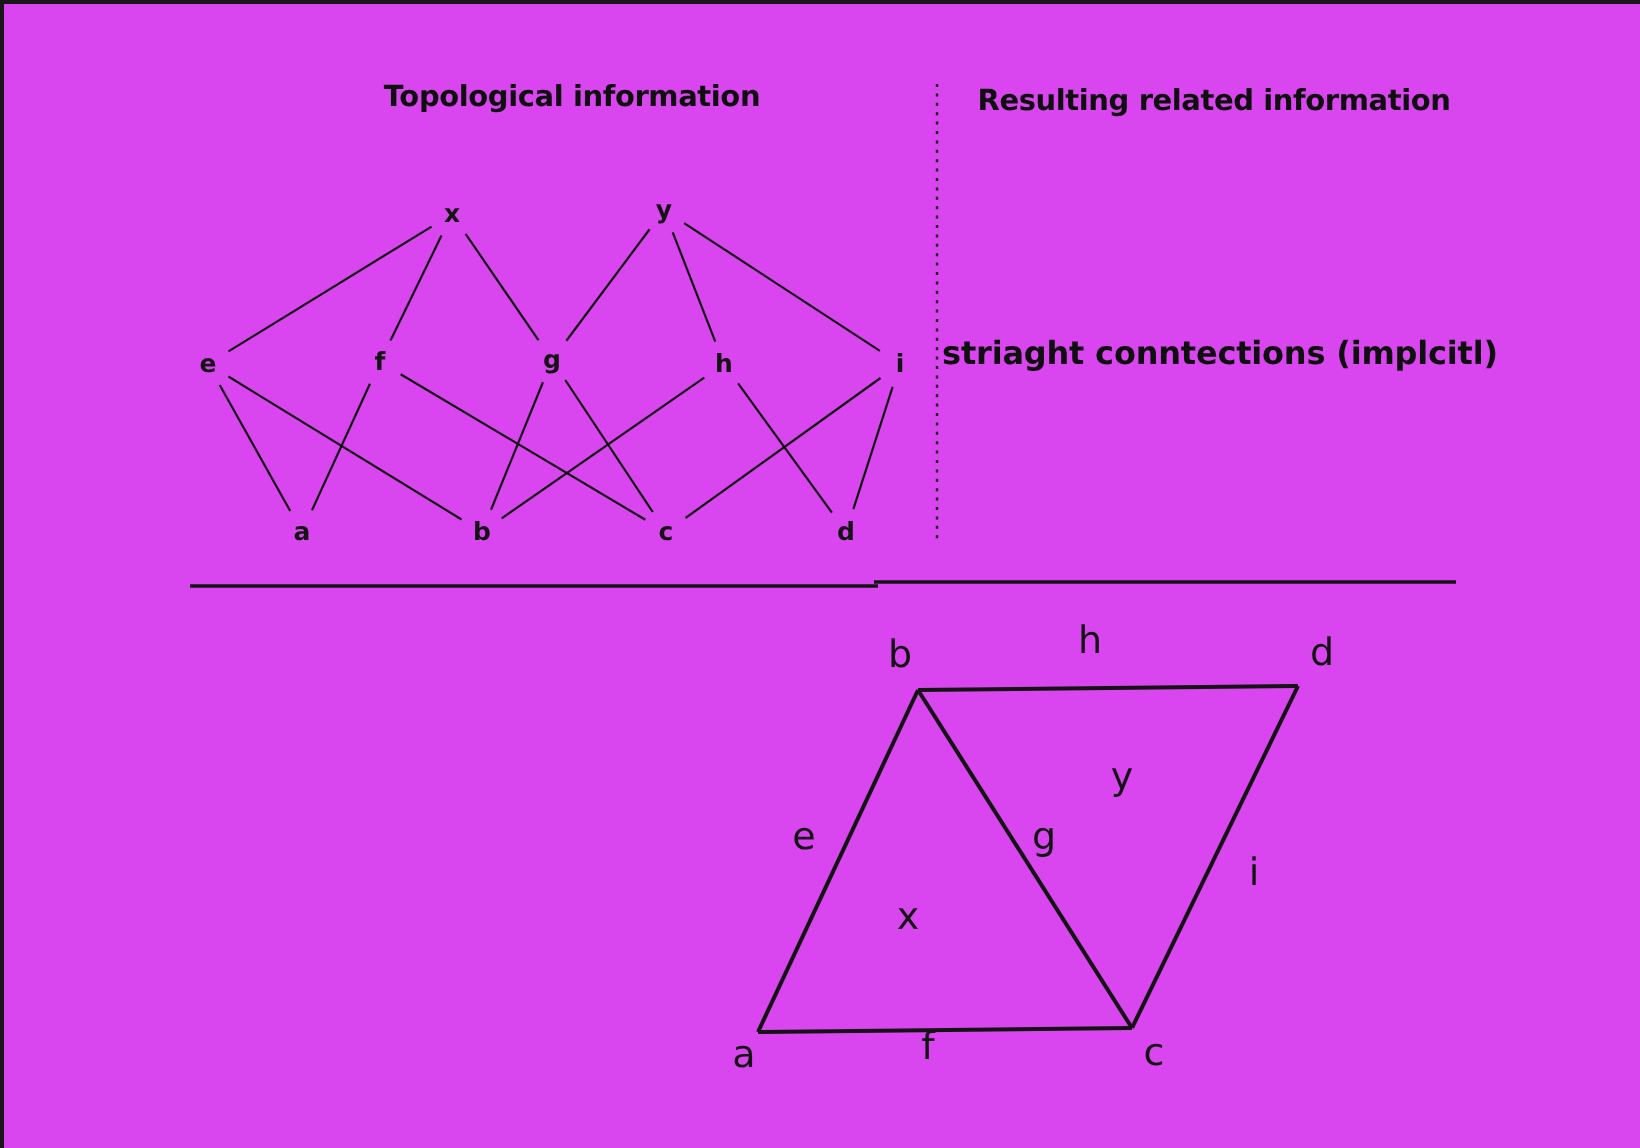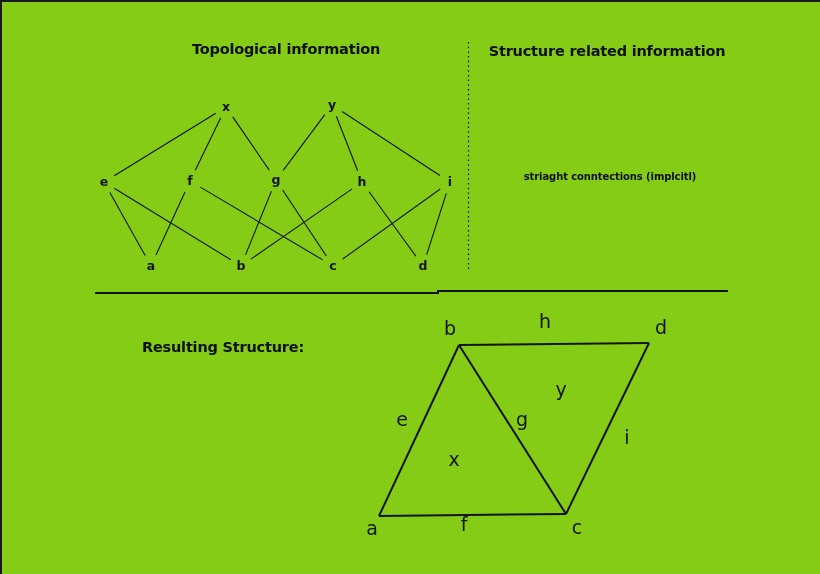--- a/index.html
+++ b/index.html
@@ -1,28 +1,28 @@
 <!DOCTYPE html>
 <html><head>
 <meta charset="utf-8">
 <style>
   html,body{margin:0;padding:0;background:#e9e9e9;}
   .canvas{
     position:relative;width:820px;height:574px;box-sizing:border-box;
-    background:#84cc16;border-top:2px solid #181818;border-left:2px solid #181818;
+    background:#d946ef;border-top:2px solid #181818;border-left:2px solid #181818;
     overflow:hidden;font-family:"DejaVu Sans","Liberation Sans",sans-serif;
   }
   .diagram-svg{position:absolute;left:0;top:0;}
   .label-layer{position:absolute;left:0;top:0;width:100%;height:100%;}
   .lbl{position:absolute;transform:translate(-50%,-50%);color:#141414;white-space:nowrap;line-height:1;}
   .graph-lbl{font-size:12.5px;font-weight:700;}
   .struct-lbl{font-size:19px;font-weight:400;}
   .title{position:absolute;transform:translate(-50%,-50%);font-size:14.5px;font-weight:700;
          letter-spacing:-0.2px;color:#0f0f0f;white-space:nowrap;line-height:1;}
-  .note{position:absolute;transform:translate(-50%,-50%);font-size:10px;font-weight:700;
+  .note{position:absolute;transform:translate(-50%,-50%);font-size:16px;font-weight:700;
         letter-spacing:-0.1px;color:#0f0f0f;white-space:nowrap;line-height:1;}
 </style>
 </head>
 <body>
 
 <div class="canvas">
   <svg class="diagram-svg" width="820" height="574" viewBox="0 0 820 574">
       <line x1="213.77722424763775" y1="111.28449329038662" x2="112.22277575236225" y2="173.71550670961338" stroke="#141414" stroke-width="1.1" stroke-linecap="butt"></line>
       <line x1="218.75041137380833" y1="115.79082106494955" x2="193.24958862619167" y2="168.20917893505046" stroke="#141414" stroke-width="1.1" stroke-linecap="butt"></line>
       <line x1="230.7810680684298" y1="114.90035937990748" x2="267.21893193157024" y2="168.09964062009252" stroke="#141414" stroke-width="1.1" stroke-linecap="butt"></line>
@@ -45,26 +45,25 @@
       <line x1="457" y1="343" x2="647" y2="341" stroke="#141414" stroke-width="2" stroke-linecap="butt"></line>
       <line x1="564" y1="512" x2="647" y2="341" stroke="#141414" stroke-width="2" stroke-linecap="butt"></line>
       <line x1="466.5" y1="40" x2="466.5" y2="269" stroke="#141414" stroke-width="1.2" stroke-linecap="butt" stroke-dasharray="1.5 3.2"></line>
       <line x1="93" y1="291" x2="437" y2="291" stroke="#141414" stroke-width="1.8" stroke-linecap="butt"></line>
       <line x1="435" y1="289" x2="726" y2="289" stroke="#141414" stroke-width="1.8" stroke-linecap="butt"></line>
     </svg>
 
   <div class="label-layer">
     <div class="title" style="left:284px;top:47px">Topological information</div>
 
-    <div class="title" style="left:605px;top:49px">Structure related information</div>
+    <div class="title" style="left:605px;top:49px">Resulting related information</div>
 
     <div class="note" style="left:608px;top:175px">striaght conntections (implcitl)</div>
 
 
-    <div class="title" style="left:221px;top:345px">Resulting Structure:</div>
   <div class="lbl graph-lbl" style="left: 224px; top: 105px;">x</div>
       <div class="lbl graph-lbl" style="left: 330px; top: 103px;">y</div>
       <div class="lbl graph-lbl" style="left: 102px; top: 180px;">e</div>
       <div class="lbl graph-lbl" style="left: 188px; top: 179px;">f</div>
       <div class="lbl graph-lbl" style="left: 274px; top: 178px;">g</div>
       <div class="lbl graph-lbl" style="left: 360px; top: 180px;">h</div>
       <div class="lbl graph-lbl" style="left: 448px; top: 180px;">i</div>
       <div class="lbl graph-lbl" style="left: 149px; top: 264px;">a</div>
       <div class="lbl graph-lbl" style="left: 239px; top: 264px;">b</div>
       <div class="lbl graph-lbl" style="left: 331px; top: 264px;">c</div>

